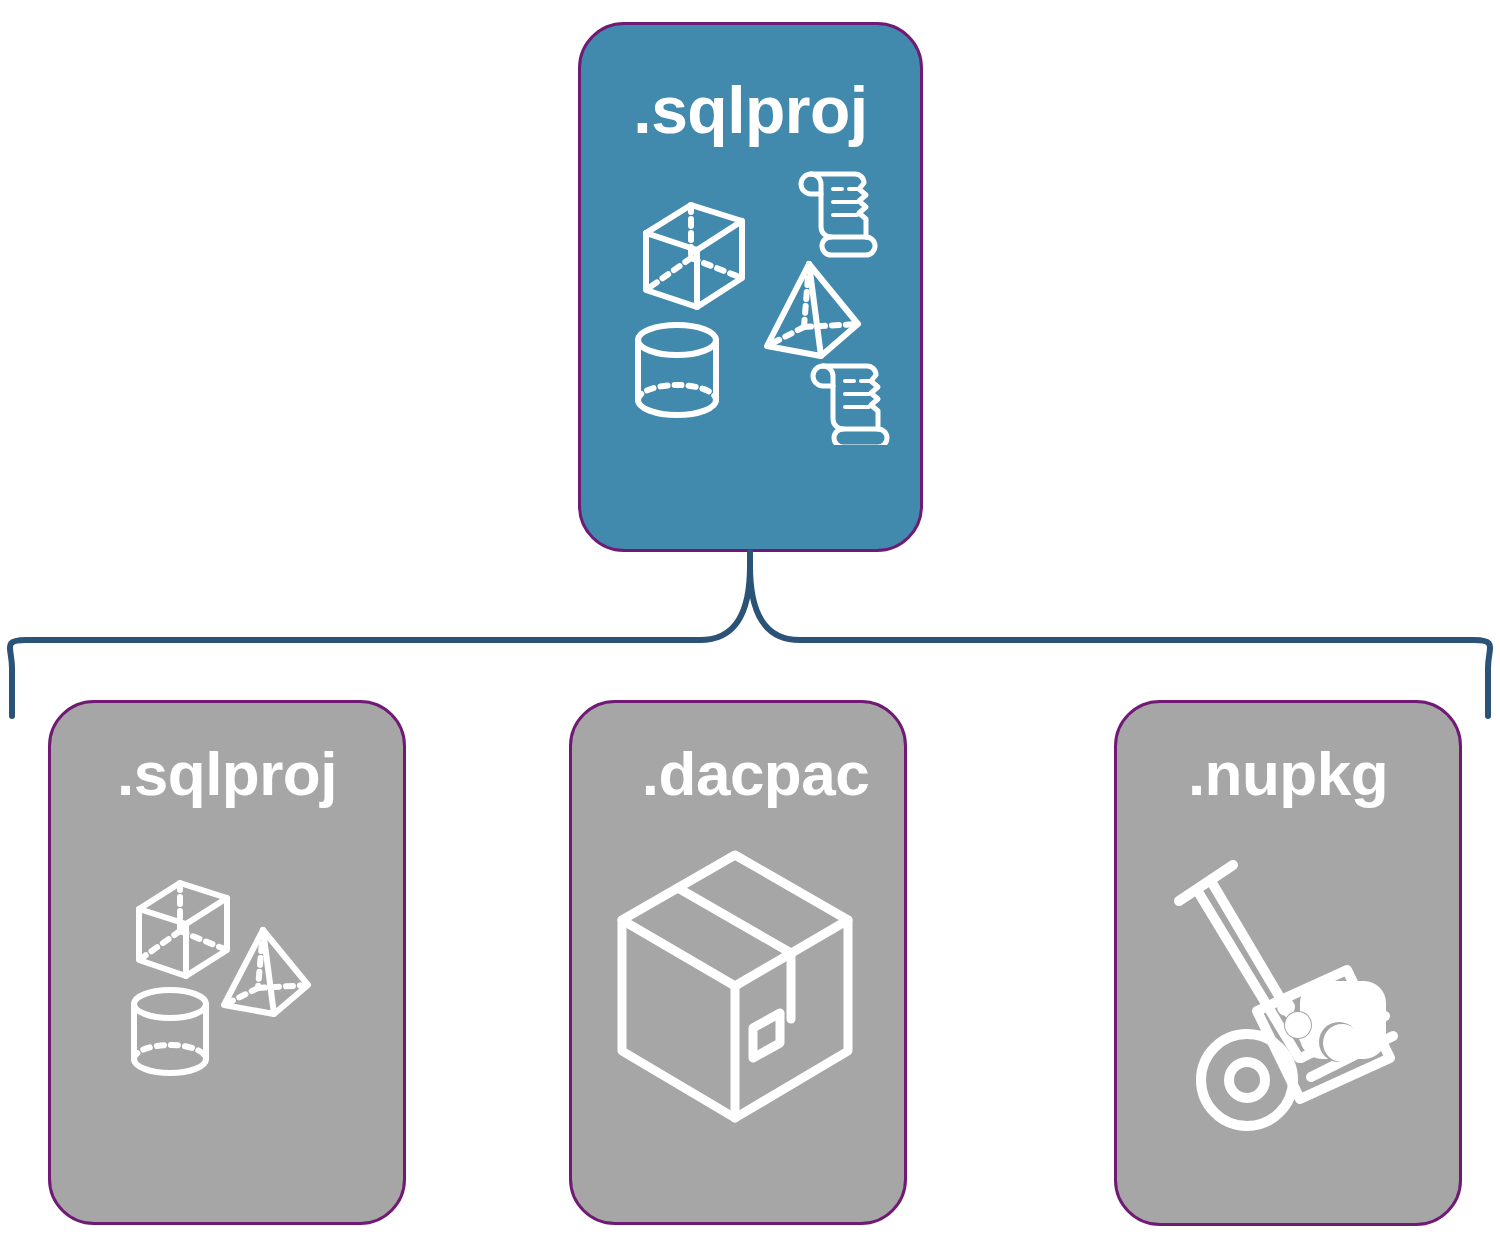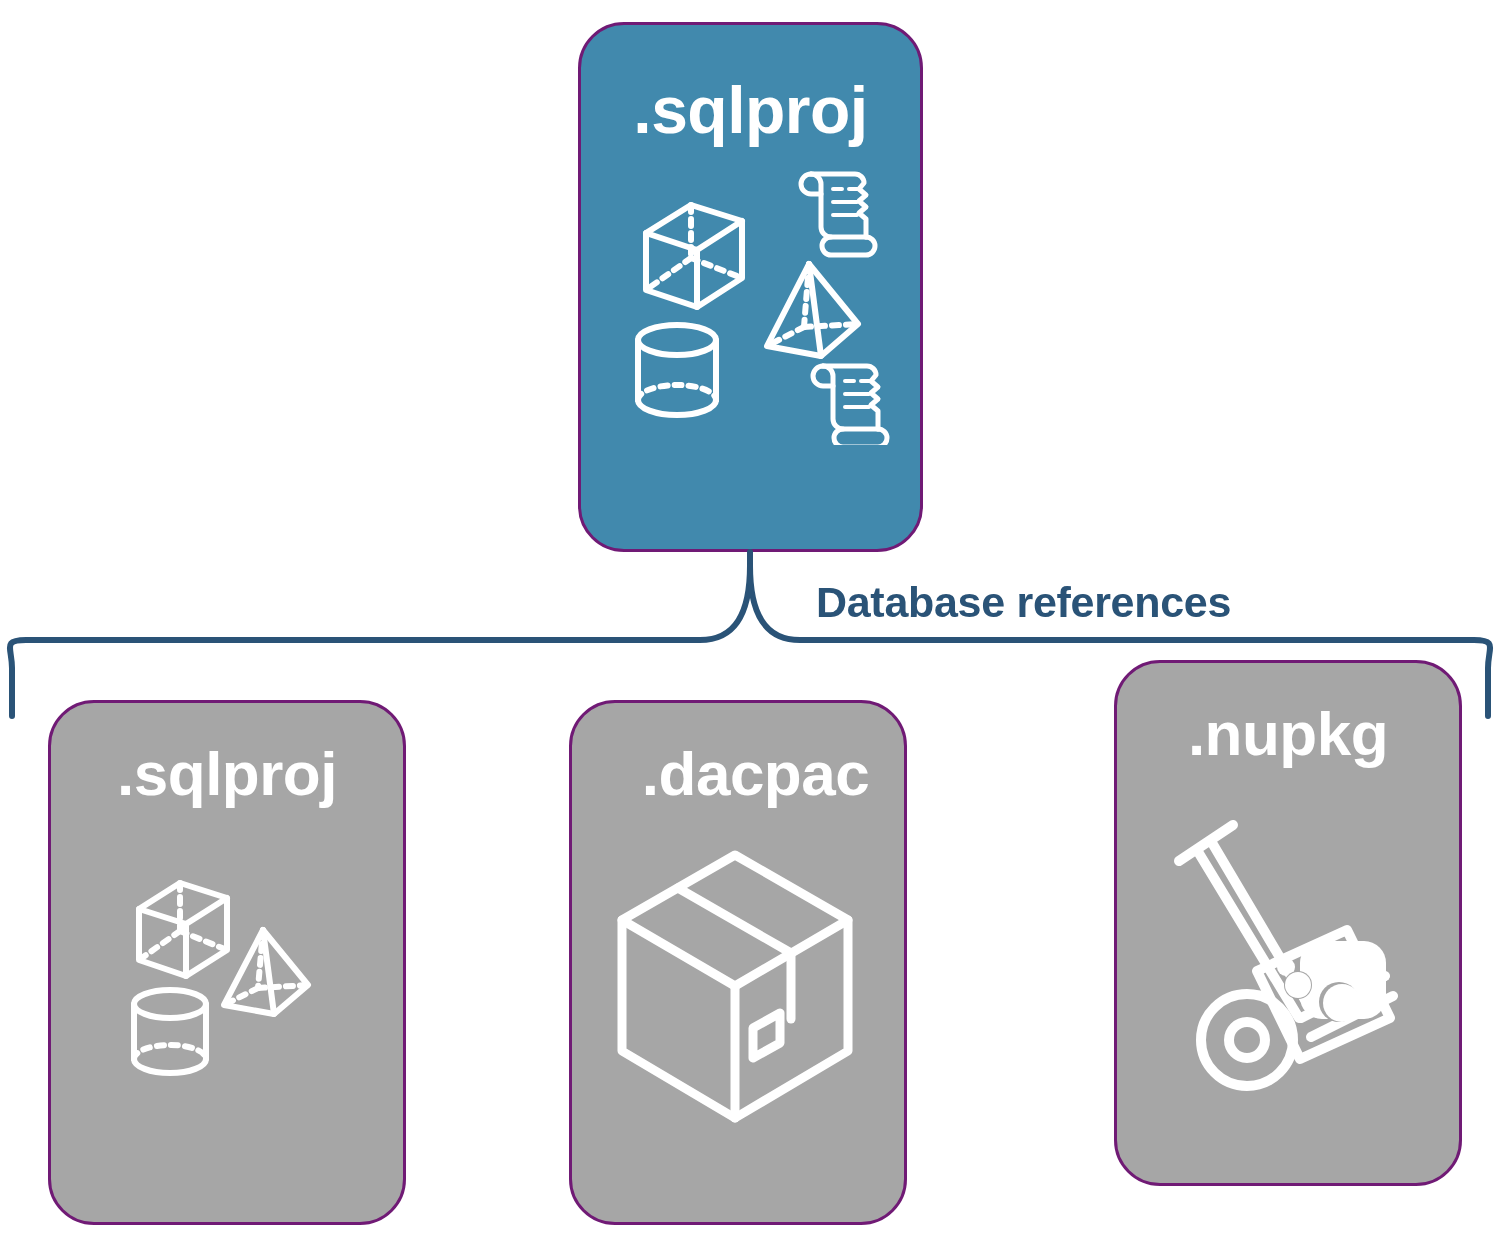--- a/index.html
+++ b/index.html
@@ -134,21 +134,20 @@
                C 2 640, 12 648, 12 668
                L 12 716"></path>
       <path d="M750 566
                C 750 612, 764 640, 800 640
                L 1474 640
                C 1498 640, 1488 648, 1488 668
                L 1488 716"></path>
     </g>
   </svg>
 
-  <div class="bracket-label" style="left:816px; top:578px;">Database references</div>
 
   <div class="card secondary card-bottom" style="left:48px; top:700px; width:358px; height:525px;">
     <div class="card-title">.sqlproj</div>
 
     <div class="card-icon" style="left:66px; top:158px; width:240px; height:220px;">
       <svg viewBox="0 0 240 220" width="240" height="220">
         <g fill="none" stroke="#ffffff" stroke-width="6" stroke-linejoin="round" stroke-linecap="round">
           <path d="M22 48 L63 22 L110 37 L110 89 L69 115 L22 99 Z"></path>
           <path d="M22 48 L69 63 L110 37"></path>
           <path d="M69 63 L69 115"></path>
@@ -189,21 +188,21 @@
           <path d="M125 143 L125 275"></path>
           <path d="M68 45 L181 110"></path>
           <path d="M181 110 L181 176"></path>
           <path d="M68 45 L68 45"></path>
           <path d="M143 185 L170 170 L170 200 L143 215 Z"></path>
         </g>
       </svg>
     </div>
   </div>
 
-  <div class="card secondary card-bottom" style="left:1114px; top:660px; width:348px; height:526px;">
+  <div class="card secondary card-bottom" style="left:1114px; top:700px; width:348px; height:526px;">
     <div class="card-title">.nupkg</div>
 
     <div class="card-icon" style="left:42px; top:150px; width:270px; height:280px;">
       <svg viewBox="0 0 270 280" width="270" height="280">
         <g fill="none" stroke="#ffffff" stroke-width="10" stroke-linejoin="round" stroke-linecap="round">
 
           <path d="M20 48 L74 12"></path>
 
           <path d="M52 28 L152 197"></path>
           <path d="M38 37 L140 205"></path>

